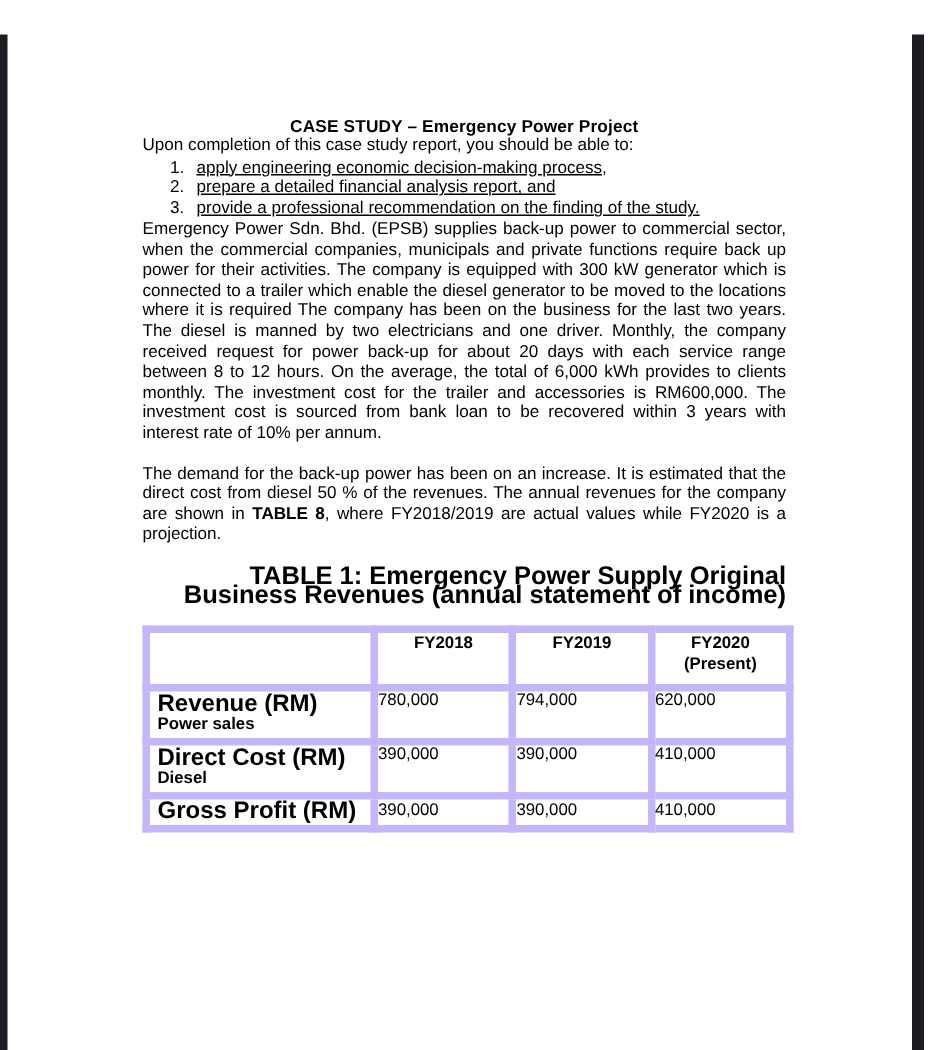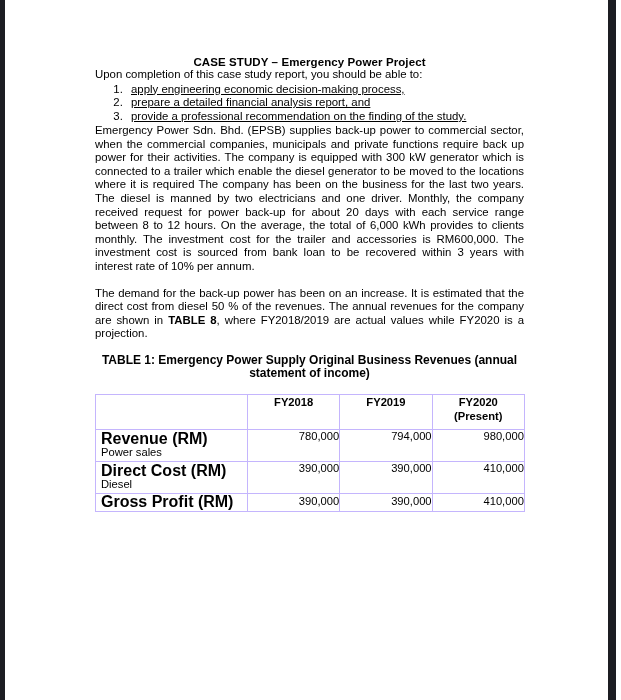--- a/index.html
+++ b/index.html
@@ -11,20 +11,21 @@
     height: 700px;
     background: #ffffff;
     font-family: "Liberation Sans", sans-serif;
     position: relative;
     overflow: hidden;
   }
   .page-frame {
     position: absolute;
     inset: 0;
     background: #ffffff;
+    margin-top: 23px;
   }
   .edge-band {
     position: absolute;
     top: 0;
     bottom: 0;
     background: #1c1d22;
   }
   .edge-band.left  { left: 0;  width: 5px; }
   .edge-band.right { left: 608px; width: 8px; }
   .edge-band.far-right { left: 618px; width: 3px; background:#ffffff; }
@@ -71,35 +72,35 @@
   }
   ol.objectives li {
     padding-left: 5px;
     margin: 0;
   }
 
   .spacer-para { height: 13px; }
 
   .table-caption {
     font-weight: bold;
-    font-size: 12px;
+    font-size: 17px;
     line-height: 13.6px;
     margin: 0;
-    text-align: center;
+    text-align: right;
   }
 
   table.fin {
     border-collapse: collapse;
     width: 429px;
     margin-top: 13px;
     font-size: 11.2px;
     table-layout: fixed;
   }
   table.fin td, table.fin th {
-    border: 1px solid #c4b5fd;
+    border: 5px solid #c4b5fd;
     padding: 0;
     vertical-align: top;
   }
   col.c-label { width: 152px; }
   col.c-yr    { width: 92.3px; }
 
   .hdr-blank { height: 34px; }
   .hdr-yr {
     text-align: center;
     font-weight: bold;
@@ -108,27 +109,27 @@
     padding: 3px 2px 3px 2px;
   }
 
   .lbl-bold {
     font-weight: bold;
     padding: 2px 0 0 5px;
     font-size: 16px;
     line-height: 13.5px;
   }
   .lbl-sub {
-    font-weight: normal;
+    font-weight: bold;
     font-size: 11.2px;
     line-height: 13.5px;
     padding: 0 0 2px 5px;
   }
   .cell-num {
-    text-align: right;
+    text-align: left;
     font-size: 11.2px;
     line-height: 13.5px;
     vertical-align: bottom;
     padding: 0 0 2px 0;
   }
   .cell-num.single {
     vertical-align: middle;
     padding: 1px 0 2px 0;
   }
   .row-single .lbl-bold {
@@ -192,21 +193,21 @@
         </tr>
       </thead>
       <tbody>
         <tr>
           <td>
             <div class="lbl-bold">Revenue (RM)</div>
             <div class="lbl-sub">Power sales</div>
           </td>
           <td class="cell-num">780,000</td>
           <td class="cell-num">794,000</td>
-          <td class="cell-num">980,000</td>
+          <td class="cell-num">620,000</td>
         </tr>
         <tr>
           <td>
             <div class="lbl-bold">Direct Cost (RM)</div>
             <div class="lbl-sub">Diesel</div>
           </td>
           <td class="cell-num">390,000</td>
           <td class="cell-num">390,000</td>
           <td class="cell-num">410,000</td>
         </tr>

